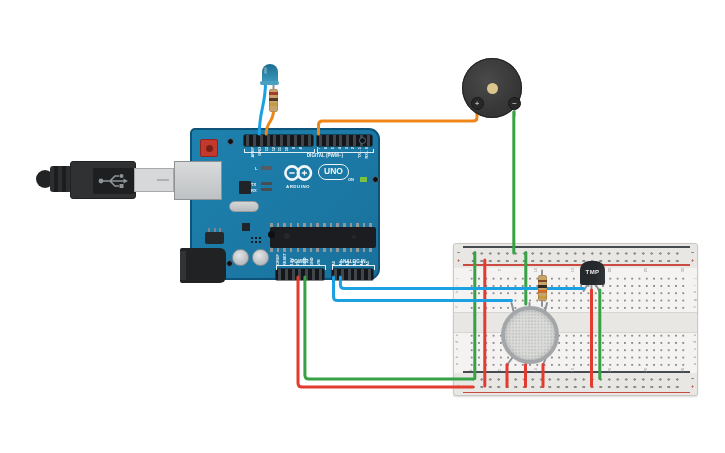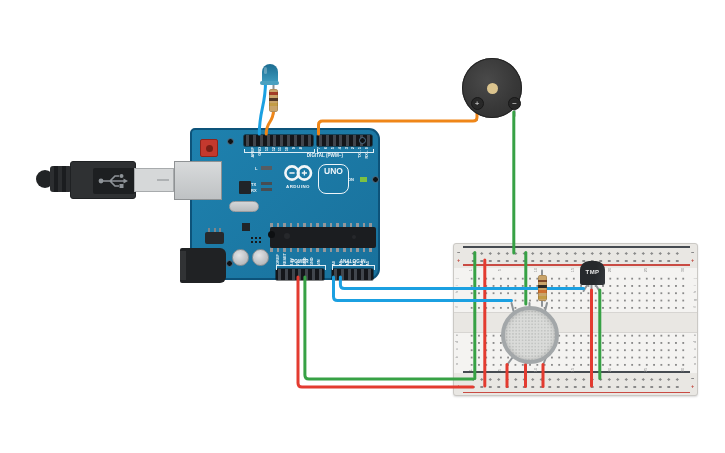--- a/index.html
+++ b/index.html
@@ -69,21 +69,21 @@
     <div class="abs silk" style="left:91px;top:22.5px;width:60px;text-align:right;font-size:4.6px;">DIGITAL (PWM~)</div>
     <div class="abs silk" style="left:83.8px;top:129px;width:48.3px;text-align:center;font-size:4.6px;">POWER</div>
     <div class="abs silk" style="left:140px;top:129px;width:41.4px;text-align:center;font-size:4.6px;">ANALOG IN</div>
 
     <svg class="abs" style="left:89px;top:33px;" width="34" height="20" viewBox="0 0 34 20">
       <circle cx="11" cy="10" r="6.6" fill="none" stroke="#f2f6f8" stroke-width="2.6"></circle>
       <circle cx="23.4" cy="10" r="6.6" fill="none" stroke="#f2f6f8" stroke-width="2.6"></circle>
       <path d="M8.4,10 h5.2 M20.8,10 h5.2 M23.4,7.4 v5.2" stroke="#f2f6f8" stroke-width="1.3"></path>
     </svg>
     <div class="abs silk" style="left:87px;top:54px;width:38px;text-align:center;font-size:4.4px;letter-spacing:.5px;">ARDUINO</div>
-    <div class="abs" style="left:126px;top:34px;width:31px;height:30px;border:1.5px solid #eef5f9;border-radius:8px;box-sizing:border-box;">
+    <div class="abs" style="left:126px;top:34px;width:31px;height:16px;border:1.5px solid #eef5f9;border-radius:8px;box-sizing:border-box;">
       <div class="silk" style="text-align:center;font-size:8.5px;line-height:13px;">UNO</div>
     </div>
 
     <div class="abs silk" style="left:156px;top:46.5px;font-size:4px;">ON</div>
     <div class="abs" style="left:168px;top:46.5px;width:6.5px;height:5px;background:#7cc142;"></div>
     <div class="abs silk" style="left:63px;top:35.5px;font-size:4px;">L</div>
     <div class="abs" style="left:69px;top:35.5px;width:11px;height:4px;background:#565c62;"></div>
     <div class="abs silk" style="left:59px;top:51.5px;font-size:4px;">TX</div>
     <div class="abs" style="left:69px;top:51.5px;width:11px;height:3.5px;background:#484d52;"></div>
     <div class="abs silk" style="left:59px;top:57.5px;font-size:4px;">RX</div>

